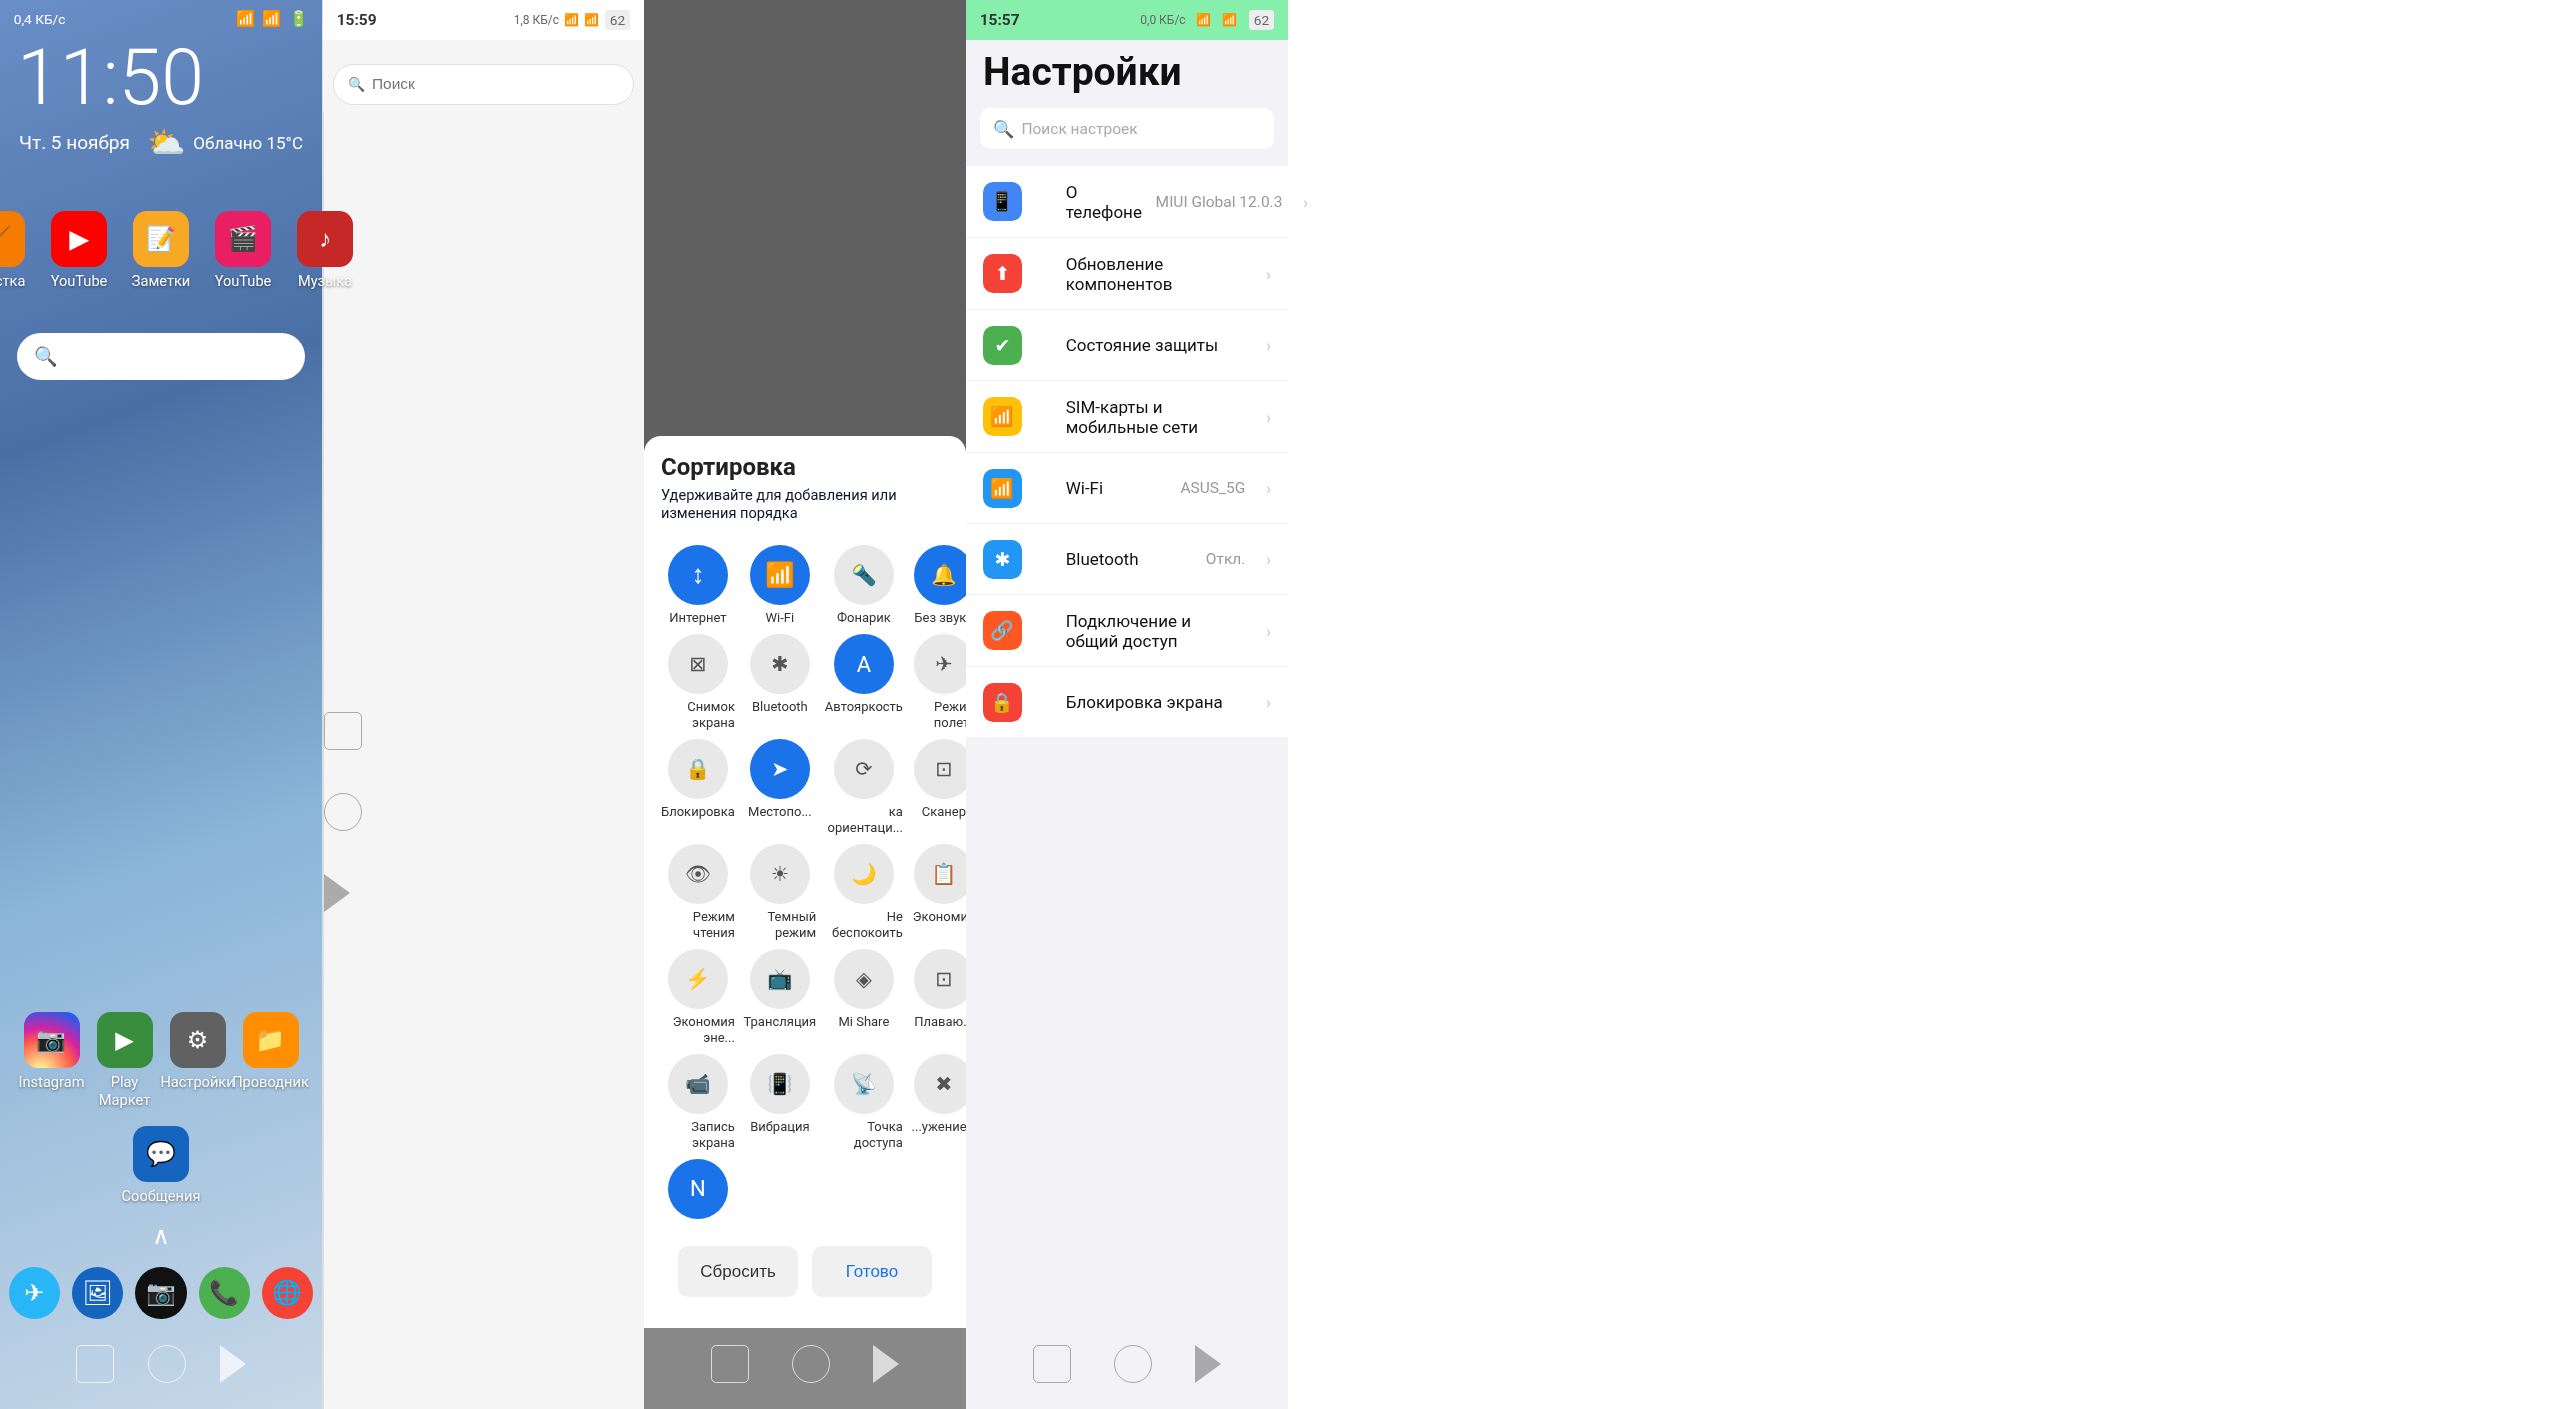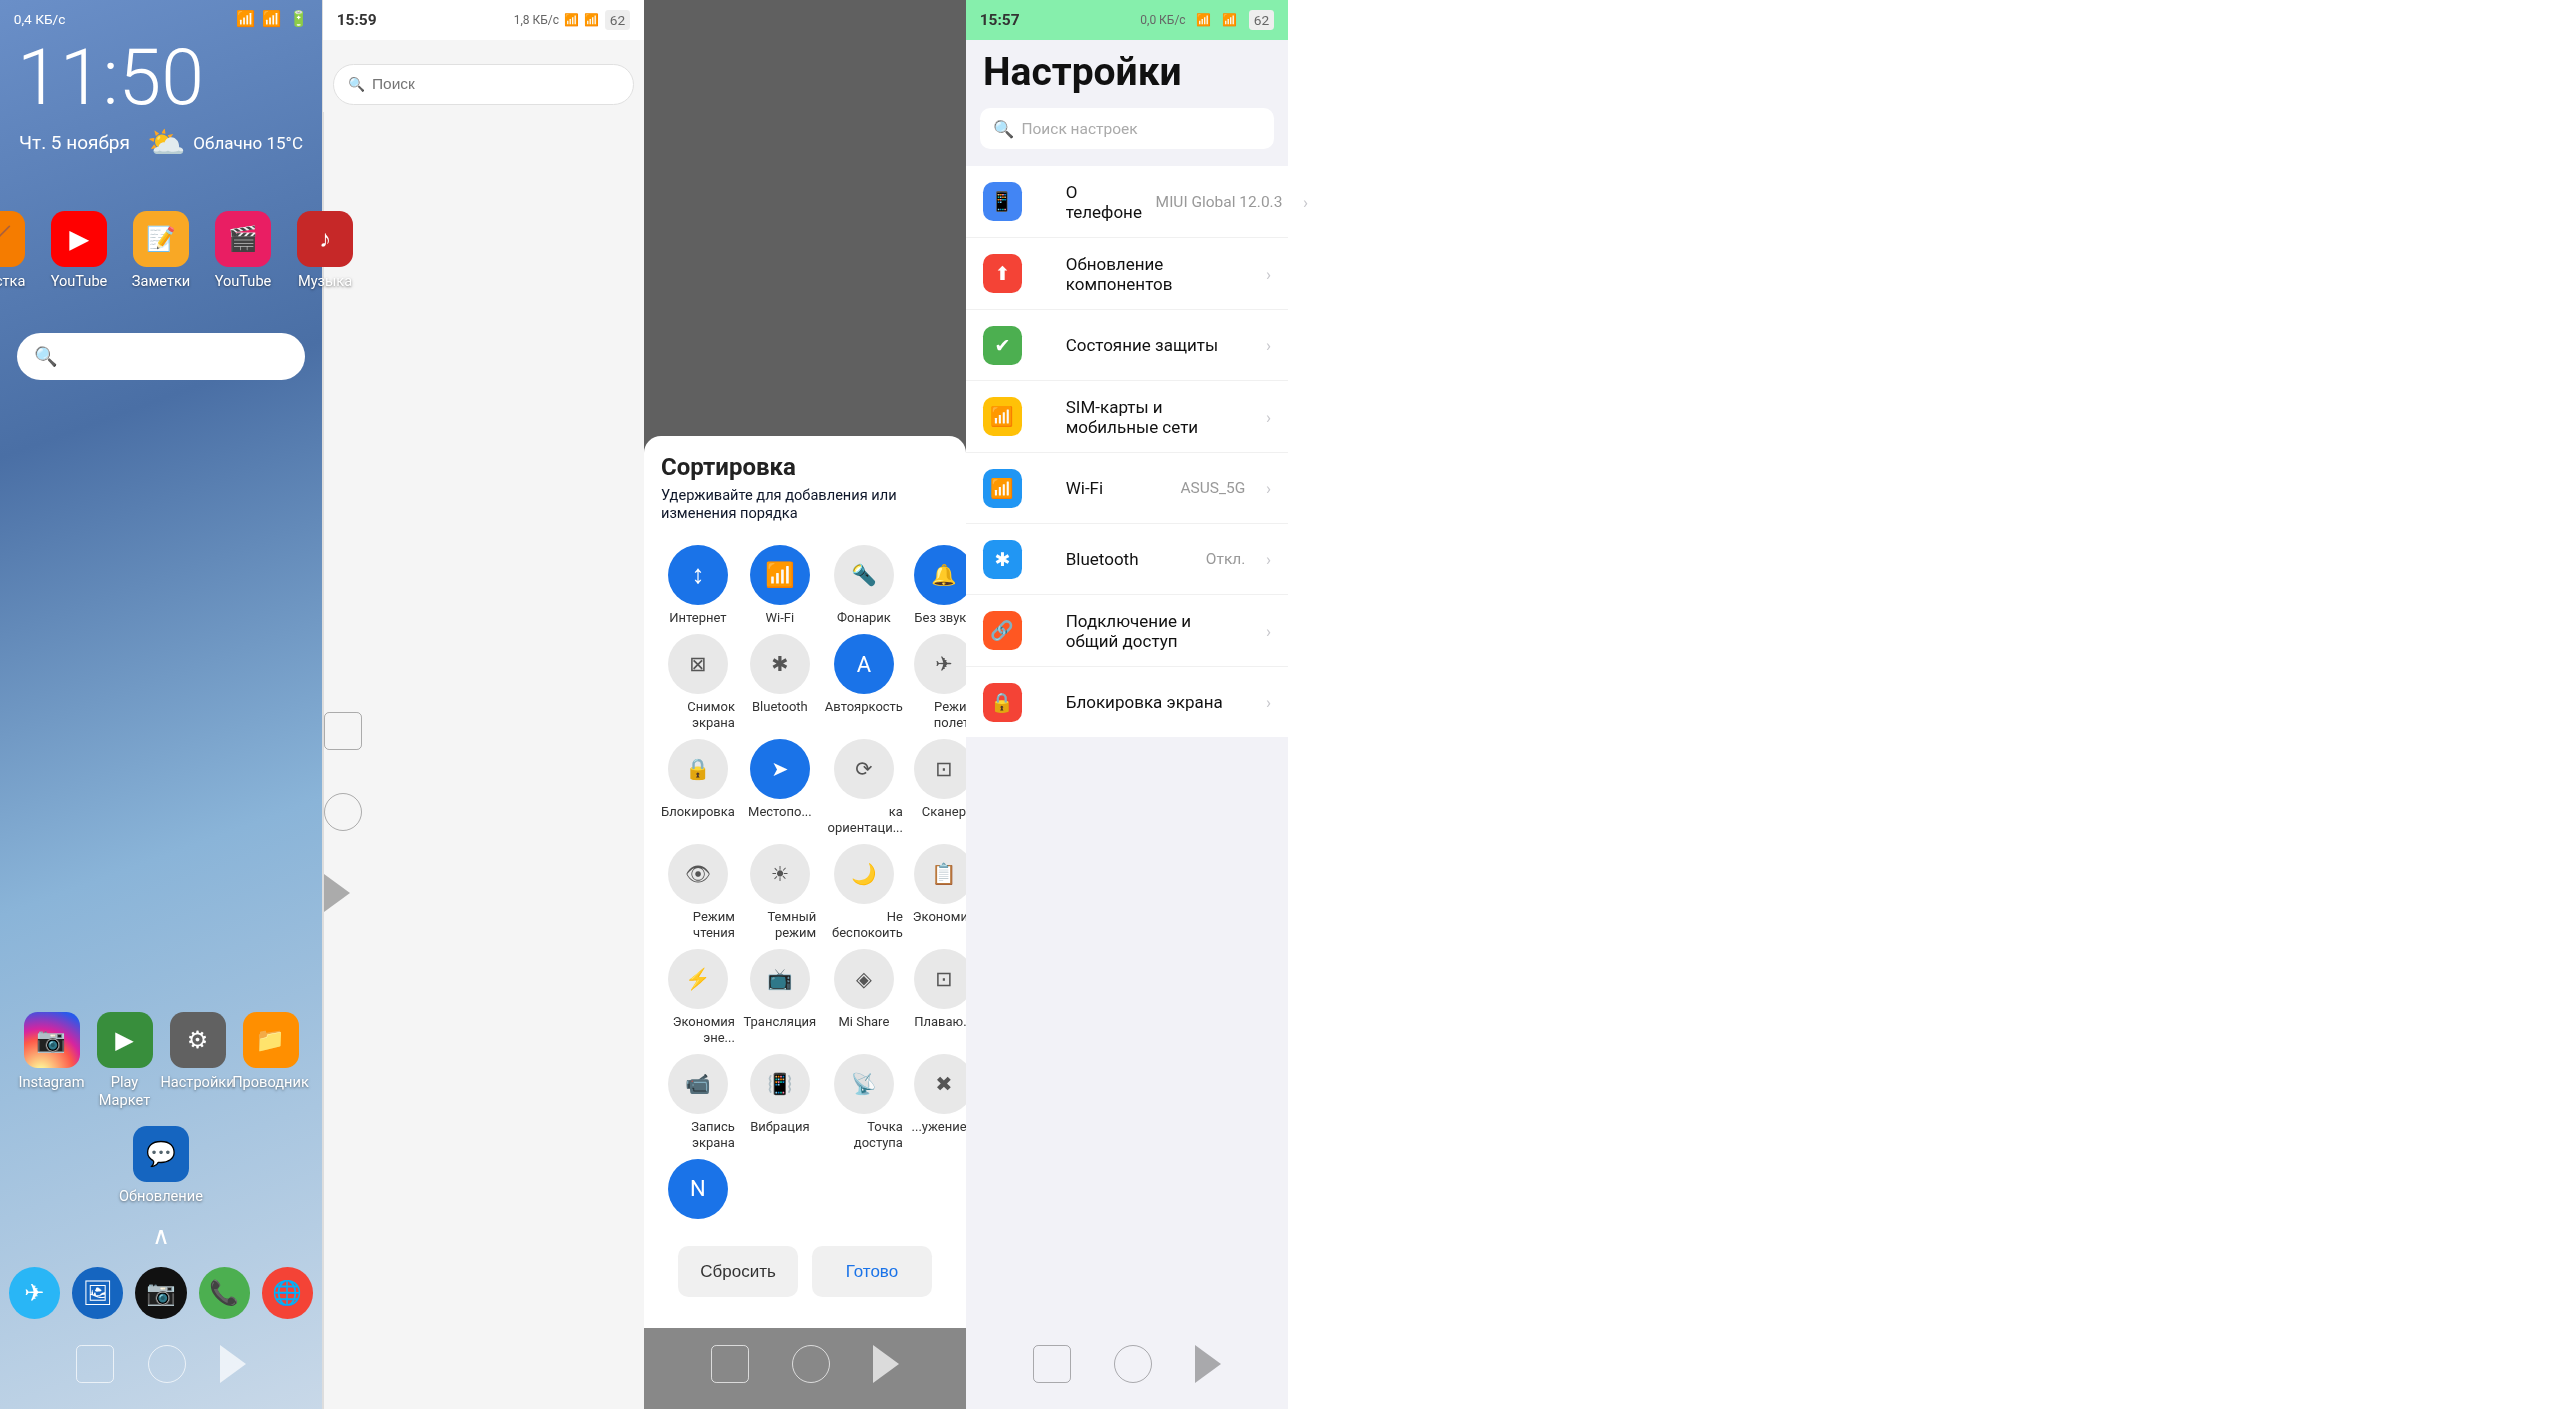--- a/index.html
+++ b/index.html
@@ -487,21 +487,21 @@
     <div class="app-icon-wrap">
       <div class="dock-icon ic-gray" style="border-radius:13.7px;">⚙</div>
       <span class="app-label">Настройки</span>
     </div>
     <div class="app-icon-wrap">
       <div class="dock-icon ic-amber" style="border-radius:13.7px;">📁</div>
       <span class="app-label">Проводник</span>
     </div>
     <div class="app-icon-wrap">
       <div class="dock-icon ic-blue" style="border-radius:13.7px;">💬</div>
-      <span class="app-label">Обновление</span>
+      <span class="app-label">Сообщения</span>
     </div>
   </div>
 
   <div class="arrow-up">∧</div>
 
   <div style="display:flex;justify-content:center;gap:12px;padding:8.6px 8.6px 8.6px;">
     <div class="dock-icon" style="background:#29b6f6;border-radius:50%;width:52px;height:52px;">✈</div>
     <div class="dock-icon" style="background:#1565c0;border-radius:50%;width:52px;height:52px;">🖼</div>
     <div class="dock-icon" style="background:#111;border-radius:50%;width:52px;height:52px;">📷</div>
     <div class="dock-icon" style="background:#4caf50;border-radius:50%;width:52px;height:52px;">📞</div>

